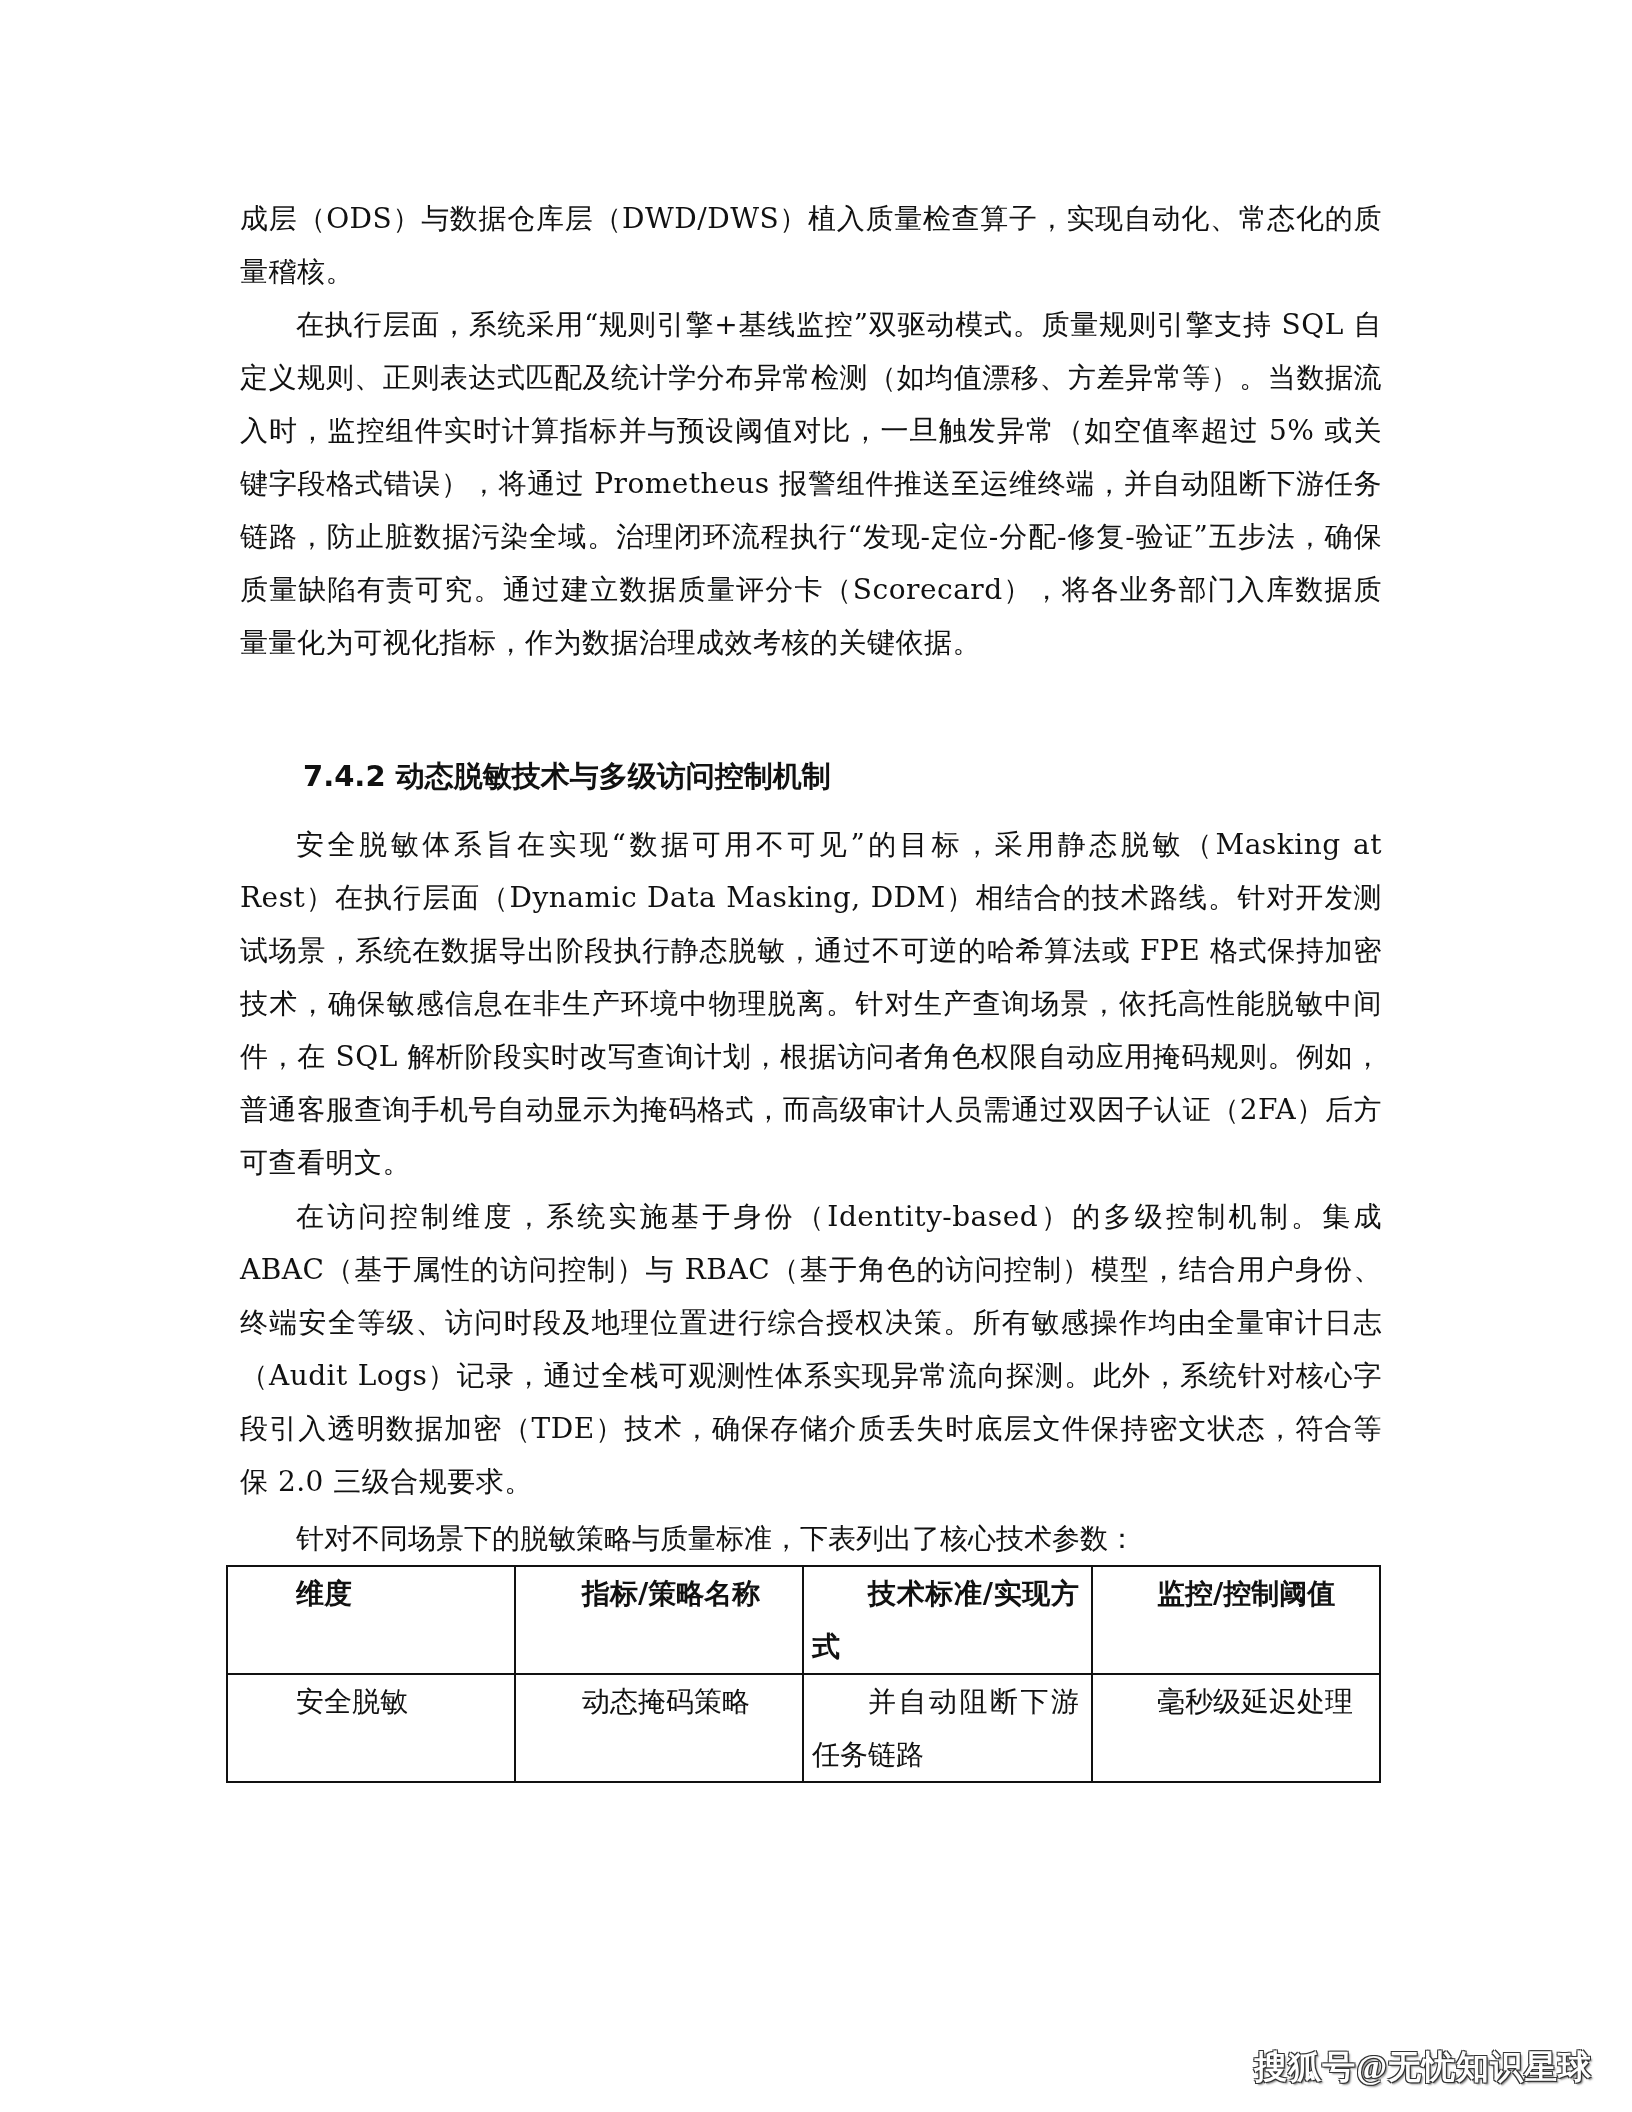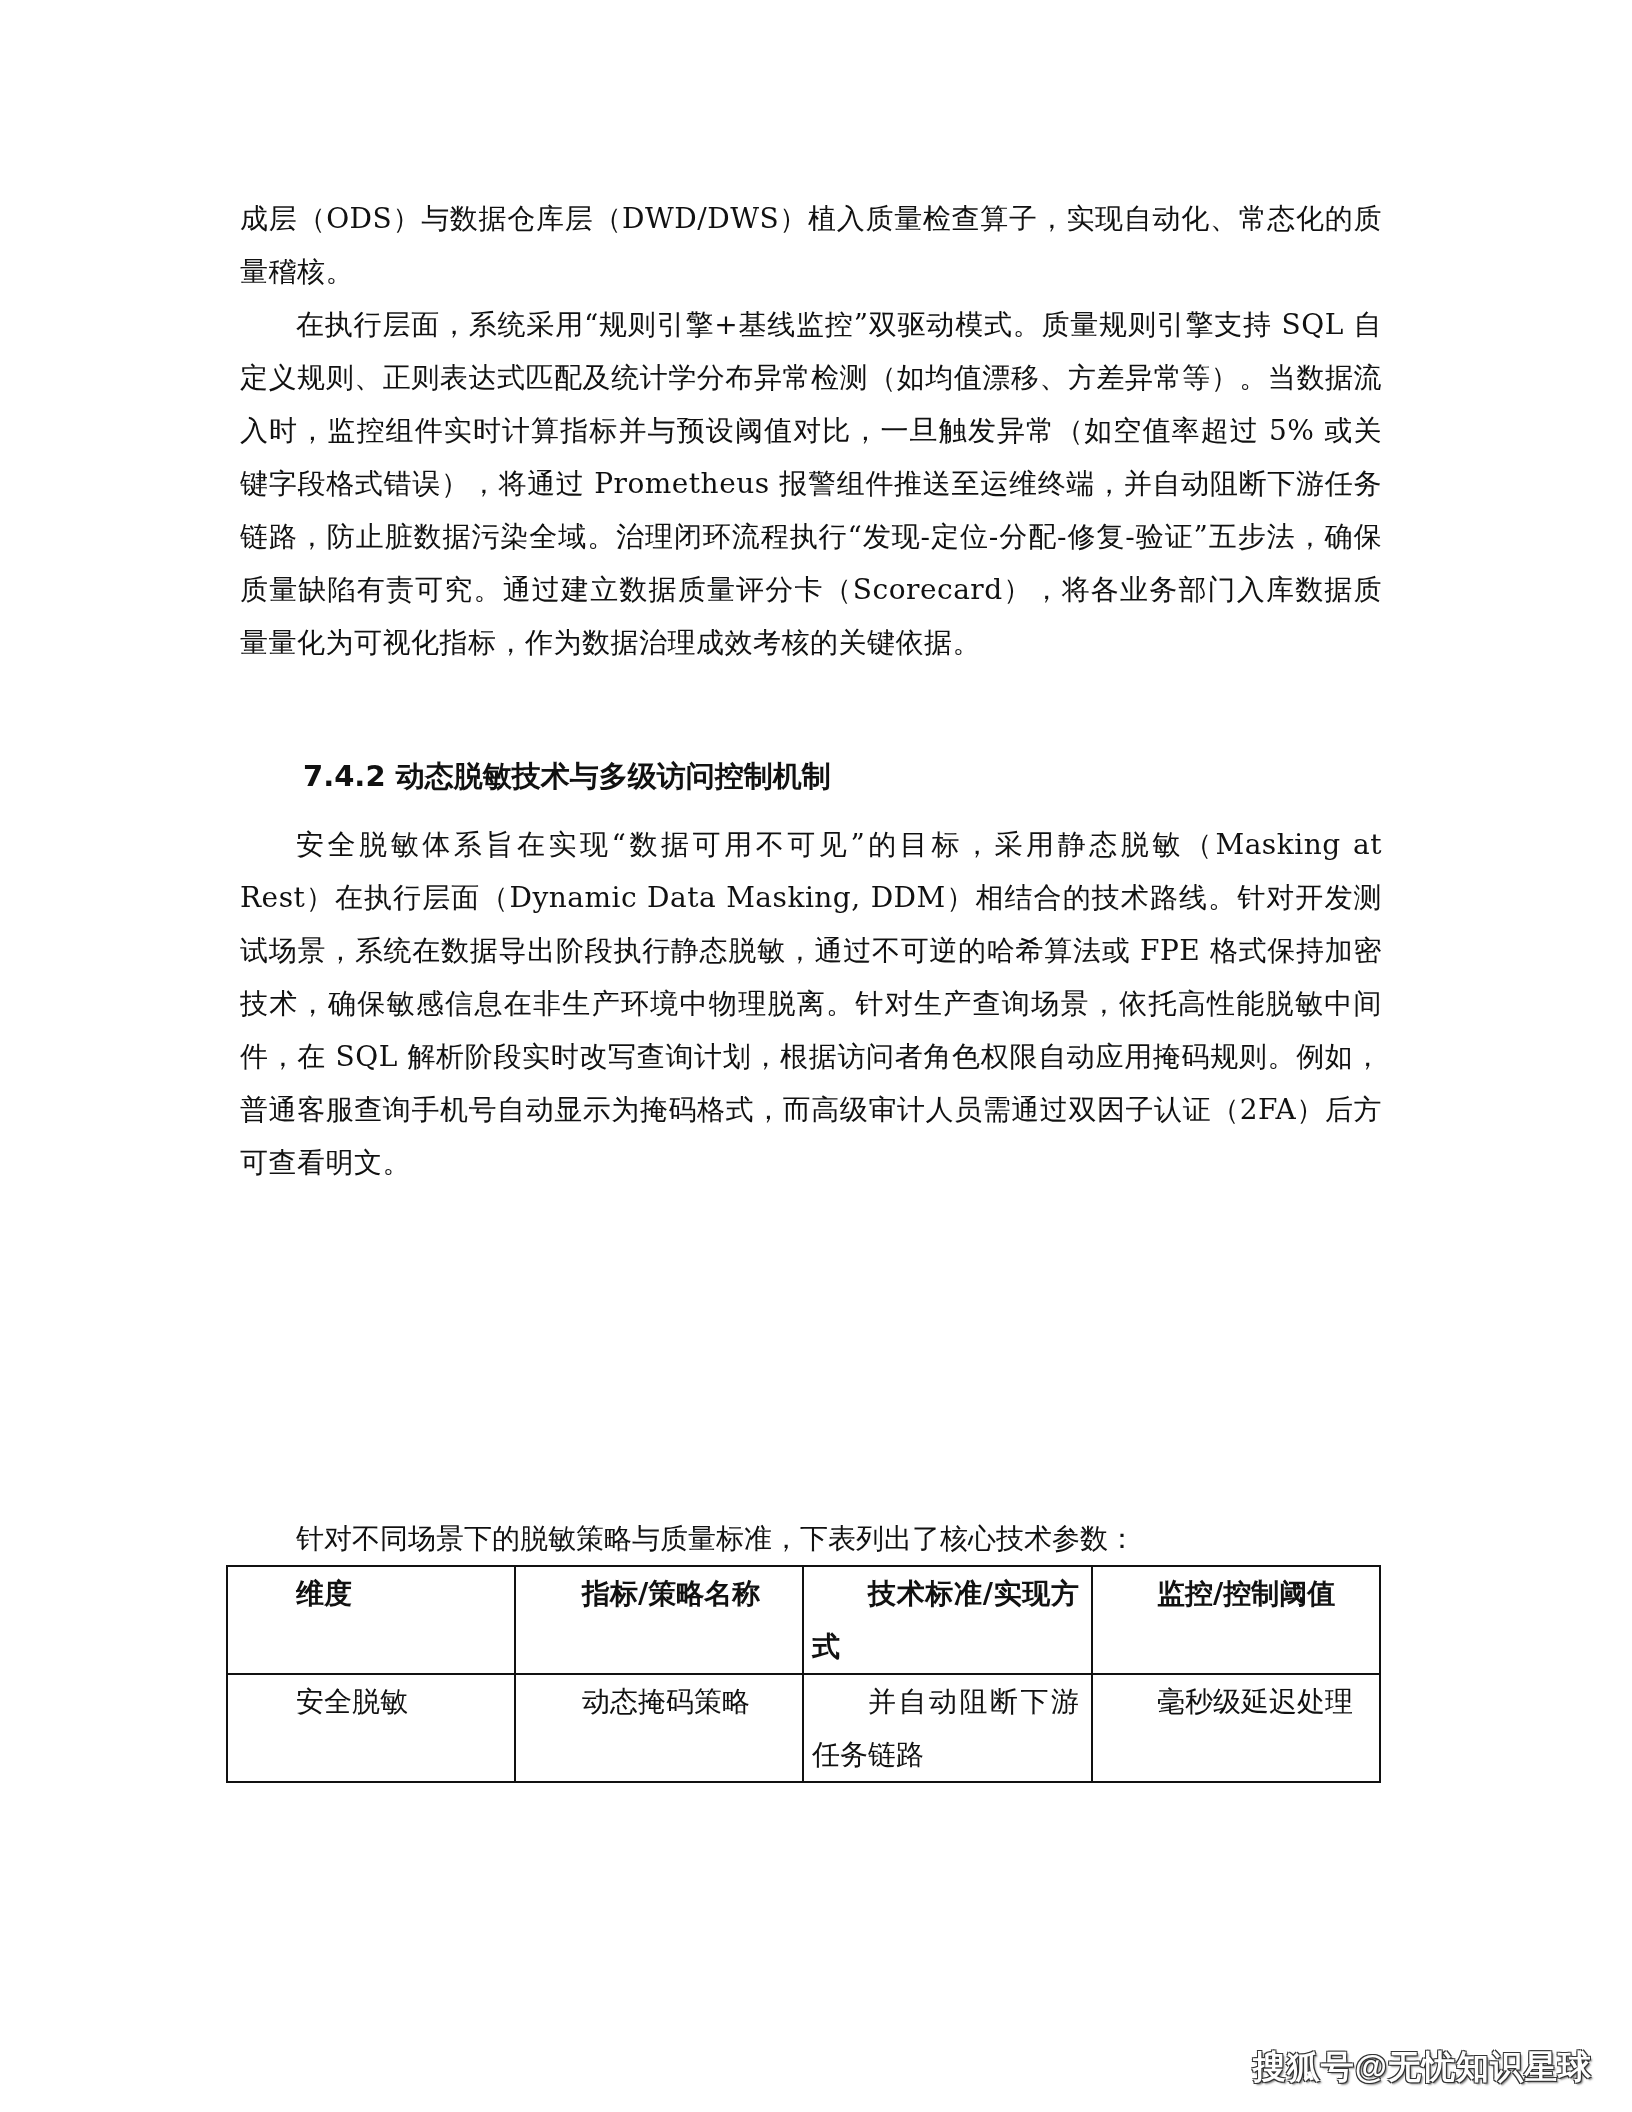--- a/index.html
+++ b/index.html
@@ -75,21 +75,21 @@
       font-family: "DejaVu Serif", "Liberation Serif", serif;
     }
     .c1 { padding-left: 68px !important; border-radius: 20px; }
     .c2 { padding-left: 66px !important; }
     .c3 { text-indent: 56px; }
     .c4 { text-indent: 56px; }
     .watermark {
       position: absolute;
       right: 40px;
       top: 2045px;
-      font-family: Liberation Sans, sans-serif;
+      font-family: Liberation Serif, serif;
       font-size: 33px;
       font-weight: bold;
       color: #ffffff;
       letter-spacing: 1px;
       text-shadow:
         -1px -1px 0 #333, 1px -1px 0 #333,
         -1px 1px 0 #333, 1px 1px 0 #333,
         2px 2px 2px rgba(0,0,0,0.5);
     }
   </style>
@@ -99,20 +99,21 @@
 <div class="page">
 
   <p class="p" style="top:192px;">成层（ODS）与数据仓库层（DWD/DWS）植入质量检查算子，实现自动化、常态化的质量稽核。</p>
 
   <p class="p indent" style="top:298px;">在执行层面，系统采用“规则引擎+基线监控”双驱动模式。质量规则引擎支持 SQL 自定义规则、正则表达式匹配及统计学分布异常检测（如均值漂移、方差异常等）。当数据流入时，监控组件实时计算指标并与预设阈值对比，一旦触发异常（如空值率超过 5% 或关键字段格式错误），将通过 Prometheus 报警组件推送至运维终端，并自动阻断下游任务链路，防止脏数据污染全域。治理闭环流程执行“发现-定位-分配-修复-验证”五步法，确保质量缺陷有责可究。通过建立数据质量评分卡（Scorecard），将各业务部门入库数据质量量化为可视化指标，作为数据治理成效考核的关键依据。</p>
 
   <h2 class="heading">7.4.2 动态脱敏技术与多级访问控制机制</h2>
 
   <p class="p indent" style="top:818px;">安全脱敏体系旨在实现“数据可用不可见”的目标，采用静态脱敏（Masking at Rest）在执行层面（Dynamic Data Masking, DDM）相结合的技术路线。针对开发测试场景，系统在数据导出阶段执行静态脱敏，通过不可逆的哈希算法或 FPE 格式保持加密技术，确保敏感信息在非生产环境中物理脱离。针对生产查询场景，依托高性能脱敏中间件，在 SQL 解析阶段实时改写查询计划，根据访问者角色权限自动应用掩码规则。例如，普通客服查询手机号自动显示为掩码格式，而高级审计人员需通过双因子认证（2FA）后方可查看明文。</p>
 
+  <p class="p indent" style="top:1190px;">在访问控制维度，系统实施基于身份（Identity-based）的多级控制机制。集成 ABAC（基于属性的访问控制）与 RBAC（基于角色的访问控制）模型，结合用户身份、终端安全等级、访问时段及地理位置进行综合授权决策。所有敏感操作均由全量审计日志（Audit Logs）记录，通过全栈可观测性体系实现异常流向探测。此外，系统针对核心字段引入透明数据加密（TDE）技术，确保存储介质丢失时底层文件保持密文状态，符合等保 2.0 三级合规要求。</p>
 
   <p class="intro">针对不同场景下的脱敏策略与质量标准，下表列出了核心技术参数：</p>
 
   <table class="params">
     <colgroup>
       <col style="width:288px">
       <col style="width:288px">
       <col style="width:289px">
       <col style="width:288px">
     </colgroup>

